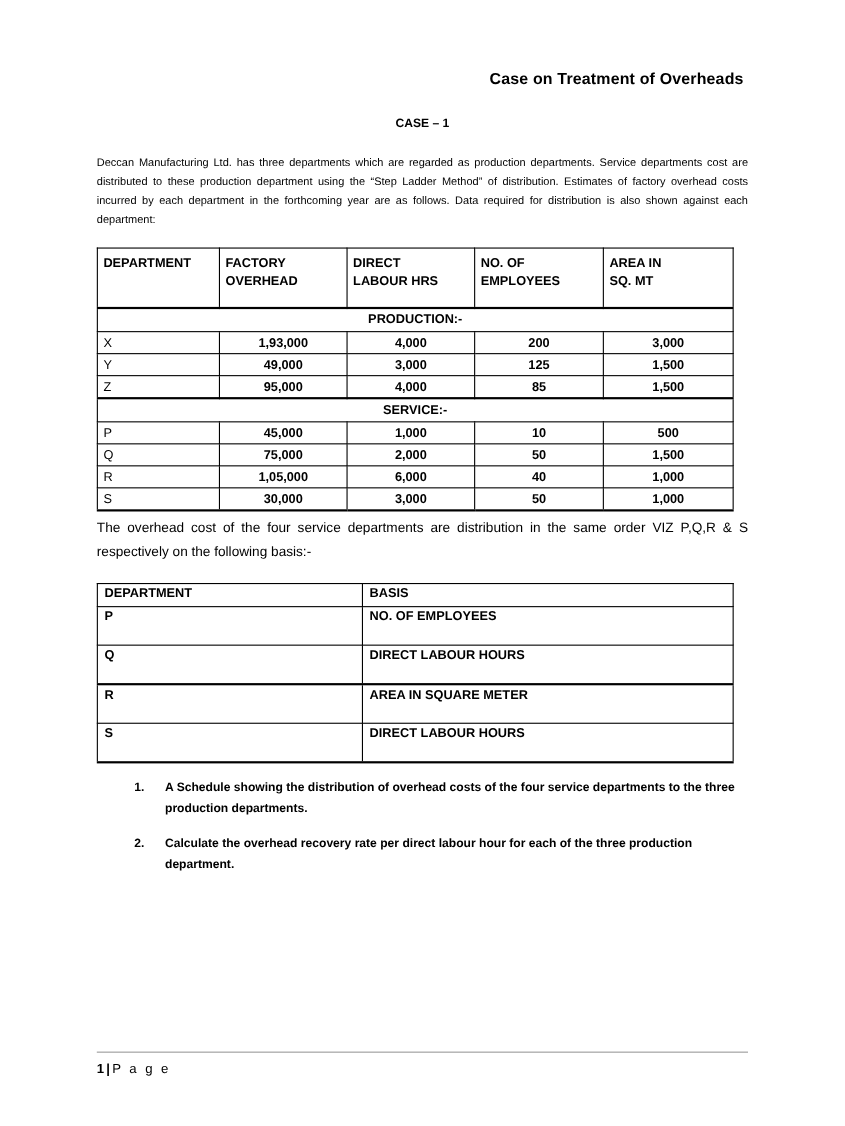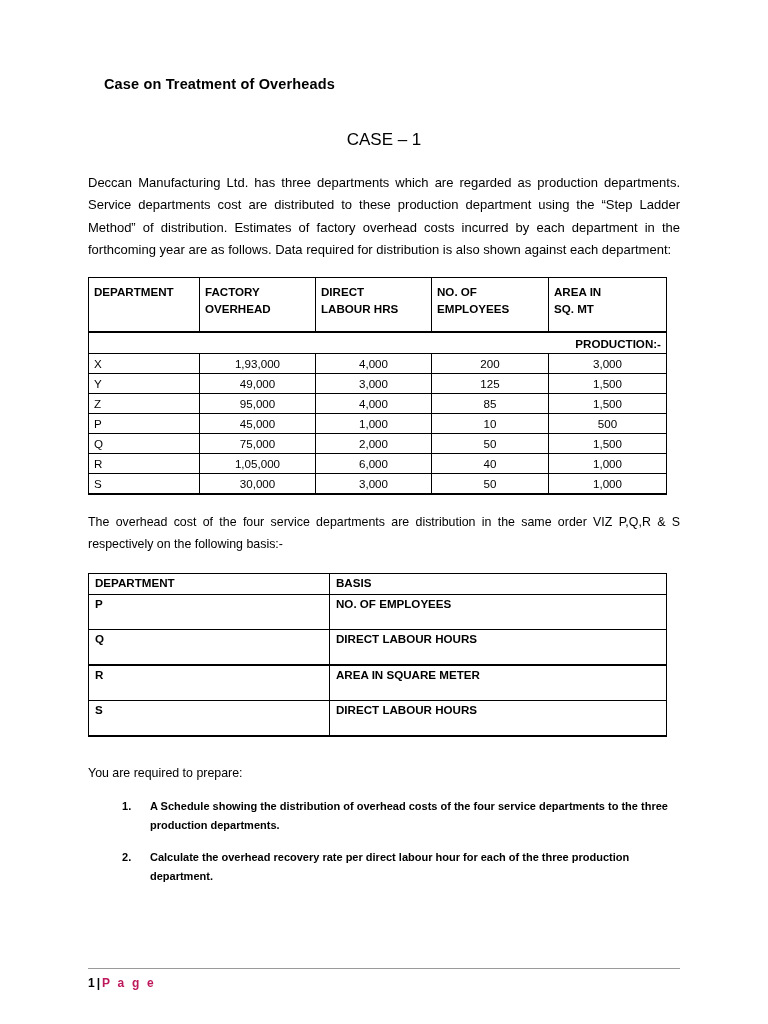--- a/index.html
+++ b/index.html
@@ -18,47 +18,47 @@
   .page {
     position: relative;
     width: 768px;
     height: 1024px;
     box-sizing: border-box;
     padding: 0 88px;
   }
 
   
   .doc-title {
-    margin: 16px;
+    margin: 4px;
     padding-top: 60px;
-    text-align: left;
+    text-align: right;
     font-size: 14.5px;
     font-weight: 700;
     letter-spacing: 0.15px;
   }
   .case-title {
     margin: 0;
     padding-top: 22px;
     text-align: center;
-    font-size: 17px;
-    font-weight: 400;
+    font-size: 11px;
+    font-weight: 700;
   }
 
   
   .intro-para {
     margin: 0;
     padding-top: 22px;
-    font-size: 13px;
+    font-size: 10px;
     line-height: 1.72;
     text-align: justify;
     text-justify: inter-word;
   }
   .basis-para {
     margin: 0;
-    padding-top: 17px;
+    padding-top: 5px;
     font-size: 12.4px;
     line-height: 1.72;
     text-align: justify;
   }
   .prepare-line {
     margin: 0;
     padding-top: 27px;
     font-size: 12.4px;
     line-height: 1.6;
   }
@@ -84,35 +84,35 @@
     text-align: left;
     height: 46px;
     vertical-align: top;
     padding-top: 6px;
     line-height: 1.42;
   }
   .tbl-data thead th.hdr-dept {
     text-align: left;
   }
   .tbl-data tr.section-row td {
-    text-align: right;
+    text-align: center;
     height: 18px;
     border-top: 2px solid #000000;
     padding-left: 5px;
   }
   .tbl-data tr.data-row td {
     height: 17px;
   }
   .tbl-data td.c-dept {
     text-align: left;
     font-weight: 400;
   }
   .tbl-data td.c-num {
     text-align: center;
-    font-weight: 400;
+    font-weight: 700;
   }
   .tbl-data tr.last-row td {
     border-bottom: 2px solid #000000;
   }
 
   .tbl-basis {
     margin-top: 18px;
     width: 578px;
   }
   .tbl-basis td, .tbl-basis th {
@@ -164,23 +164,22 @@
   .footer .pg-num {
     font-weight: 700;
     color: #000000;
   }
   .footer .pg-bar {
     font-weight: 700;
     color: #000000;
     padding: 0 2px;
   }
   .footer .pg-word {
-    color: #be185d;
+    color: #000000;
     letter-spacing: 2.2px;
-    font-weight: bold;
   }
 </style>
 </head>
 <body>
 
 <div class="page">
 
   <h1 class="doc-title">Case on Treatment of Overheads</h1>
   <h2 class="case-title">CASE – 1</h2>
 
@@ -236,20 +235,23 @@
         <td class="c-num">1,500</td>
       </tr>
       <tr class="data-row">
         <td class="c-dept">Z</td>
         <td class="c-num">95,000</td>
         <td class="c-num">4,000</td>
         <td class="c-num">85</td>
         <td class="c-num">1,500</td>
       </tr>
 
+      <tr class="section-row">
+        <td colspan="5">SERVICE:-</td>
+      </tr>
       <tr class="data-row">
         <td class="c-dept">P</td>
         <td class="c-num">45,000</td>
         <td class="c-num">1,000</td>
         <td class="c-num">10</td>
         <td class="c-num">500</td>
       </tr>
       <tr class="data-row">
         <td class="c-dept">Q</td>
         <td class="c-num">75,000</td>
@@ -300,21 +302,20 @@
         <td>R</td>
         <td>AREA IN SQUARE METER</td>
       </tr>
       <tr class="heavy-bottom">
         <td>S</td>
         <td>DIRECT LABOUR HOURS</td>
       </tr>
     </tbody>
   </table>
 
-  <p class="prepare-line">You are required to prepare:</p>
 
   <ol class="req-list">
     <li>A Schedule showing the distribution of overhead costs of the four service departments to the three production departments.</li>
     <li>Calculate the overhead recovery rate per direct labour hour for each of the three production department.</li>
   </ol>
 
   <div class="footer">
     <span class="pg-num">1</span><span class="pg-bar">|</span><span class="pg-word">P a g e</span>
   </div>
 

